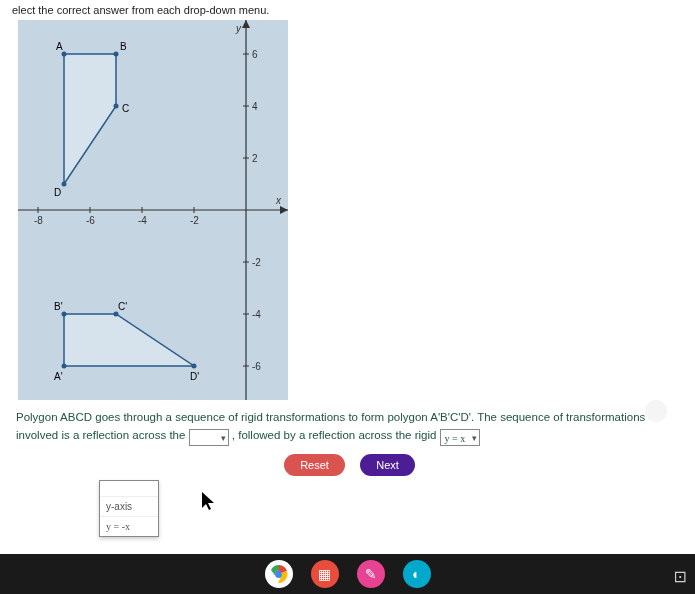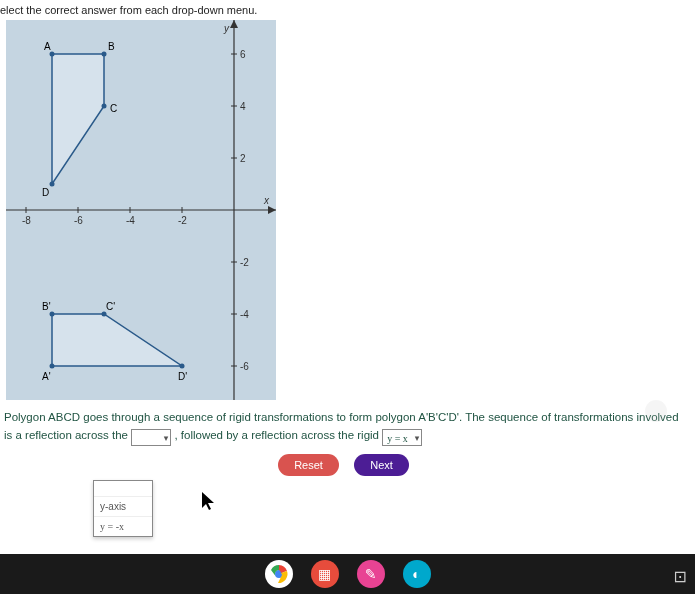--- a/index.html
+++ b/index.html
@@ -1,23 +1,23 @@
 <!DOCTYPE html>
 <html><head>
 <meta charset="utf-8">
 <style>
 * { box-sizing: border-box; margin: 0; padding: 0; }
 body { font-family: Arial, sans-serif; font-size: 12px; color: #333; background: #fff; width: 695px; height: 594px; overflow: hidden; position: relative; }
-.page { padding: 4px 8px 0 0; }
+.page { padding: 4px 8px 0 12px; }
 .instruction { font-size: 11px; color: #222; margin-bottom: 4px; }
 .graph-area { width: 270px; height: 380px; background: #c5d5e1; position: relative; margin-left: 6px; }
 .graph-area svg { position: absolute; top: 0; left: 0; }
 .question-text { margin: 8px 4px 6px 4px; font-size: 11.5px; color: #254; line-height: 1.6; }
 .question-text .dd { display: inline-block; vertical-align: middle; }
-.dropdown-open { position: absolute; left: 93px; top: 480px; width: 60px; background: #fff; border: 1px solid #888; box-shadow: 0 2px 4px rgba(0,0,0,0.2); z-index: 10; }
+.dropdown-open { position: absolute; left: 99px; top: 480px; width: 60px; background: #fff; border: 1px solid #888; box-shadow: 0 2px 4px rgba(0,0,0,0.2); z-index: 10; }
 .dropdown-open .opt { padding: 4px 6px; font-size: 10px; color: #555; border-bottom: 1px solid #eee; cursor: pointer; }
 .dropdown-open .opt.blank { height: 16px; }
 .dropdown-open .opt:last-child { border-bottom: none; font-family: Liberation Serif, serif; }
 .buttons { text-align: center; margin-top: 8px; }
 .btn { display: inline-block; padding: 5px 16px; border-radius: 14px; color: #fff; font-size: 11px; margin: 0 6px; cursor: pointer; border: none; text-align: center; }
 .btn-reset { background: #d9534f; }
 .btn-next { background: #4c1d95; }
 .cursor { position: absolute; left: 202px; top: 492px; font-size: 18px; color: #000; pointer-events: none; }
 .taskbar { position: absolute; bottom: 0; left: 0; right: 0; height: 40px; background: #1a1a1a; display: flex; align-items: center; justify-content: center; gap: 18px; }
 .taskbar .ticon { width: 28px; height: 28px; border-radius: 50%; display: flex; align-items: center; justify-content: center; font-size: 14px; cursor: pointer; }

